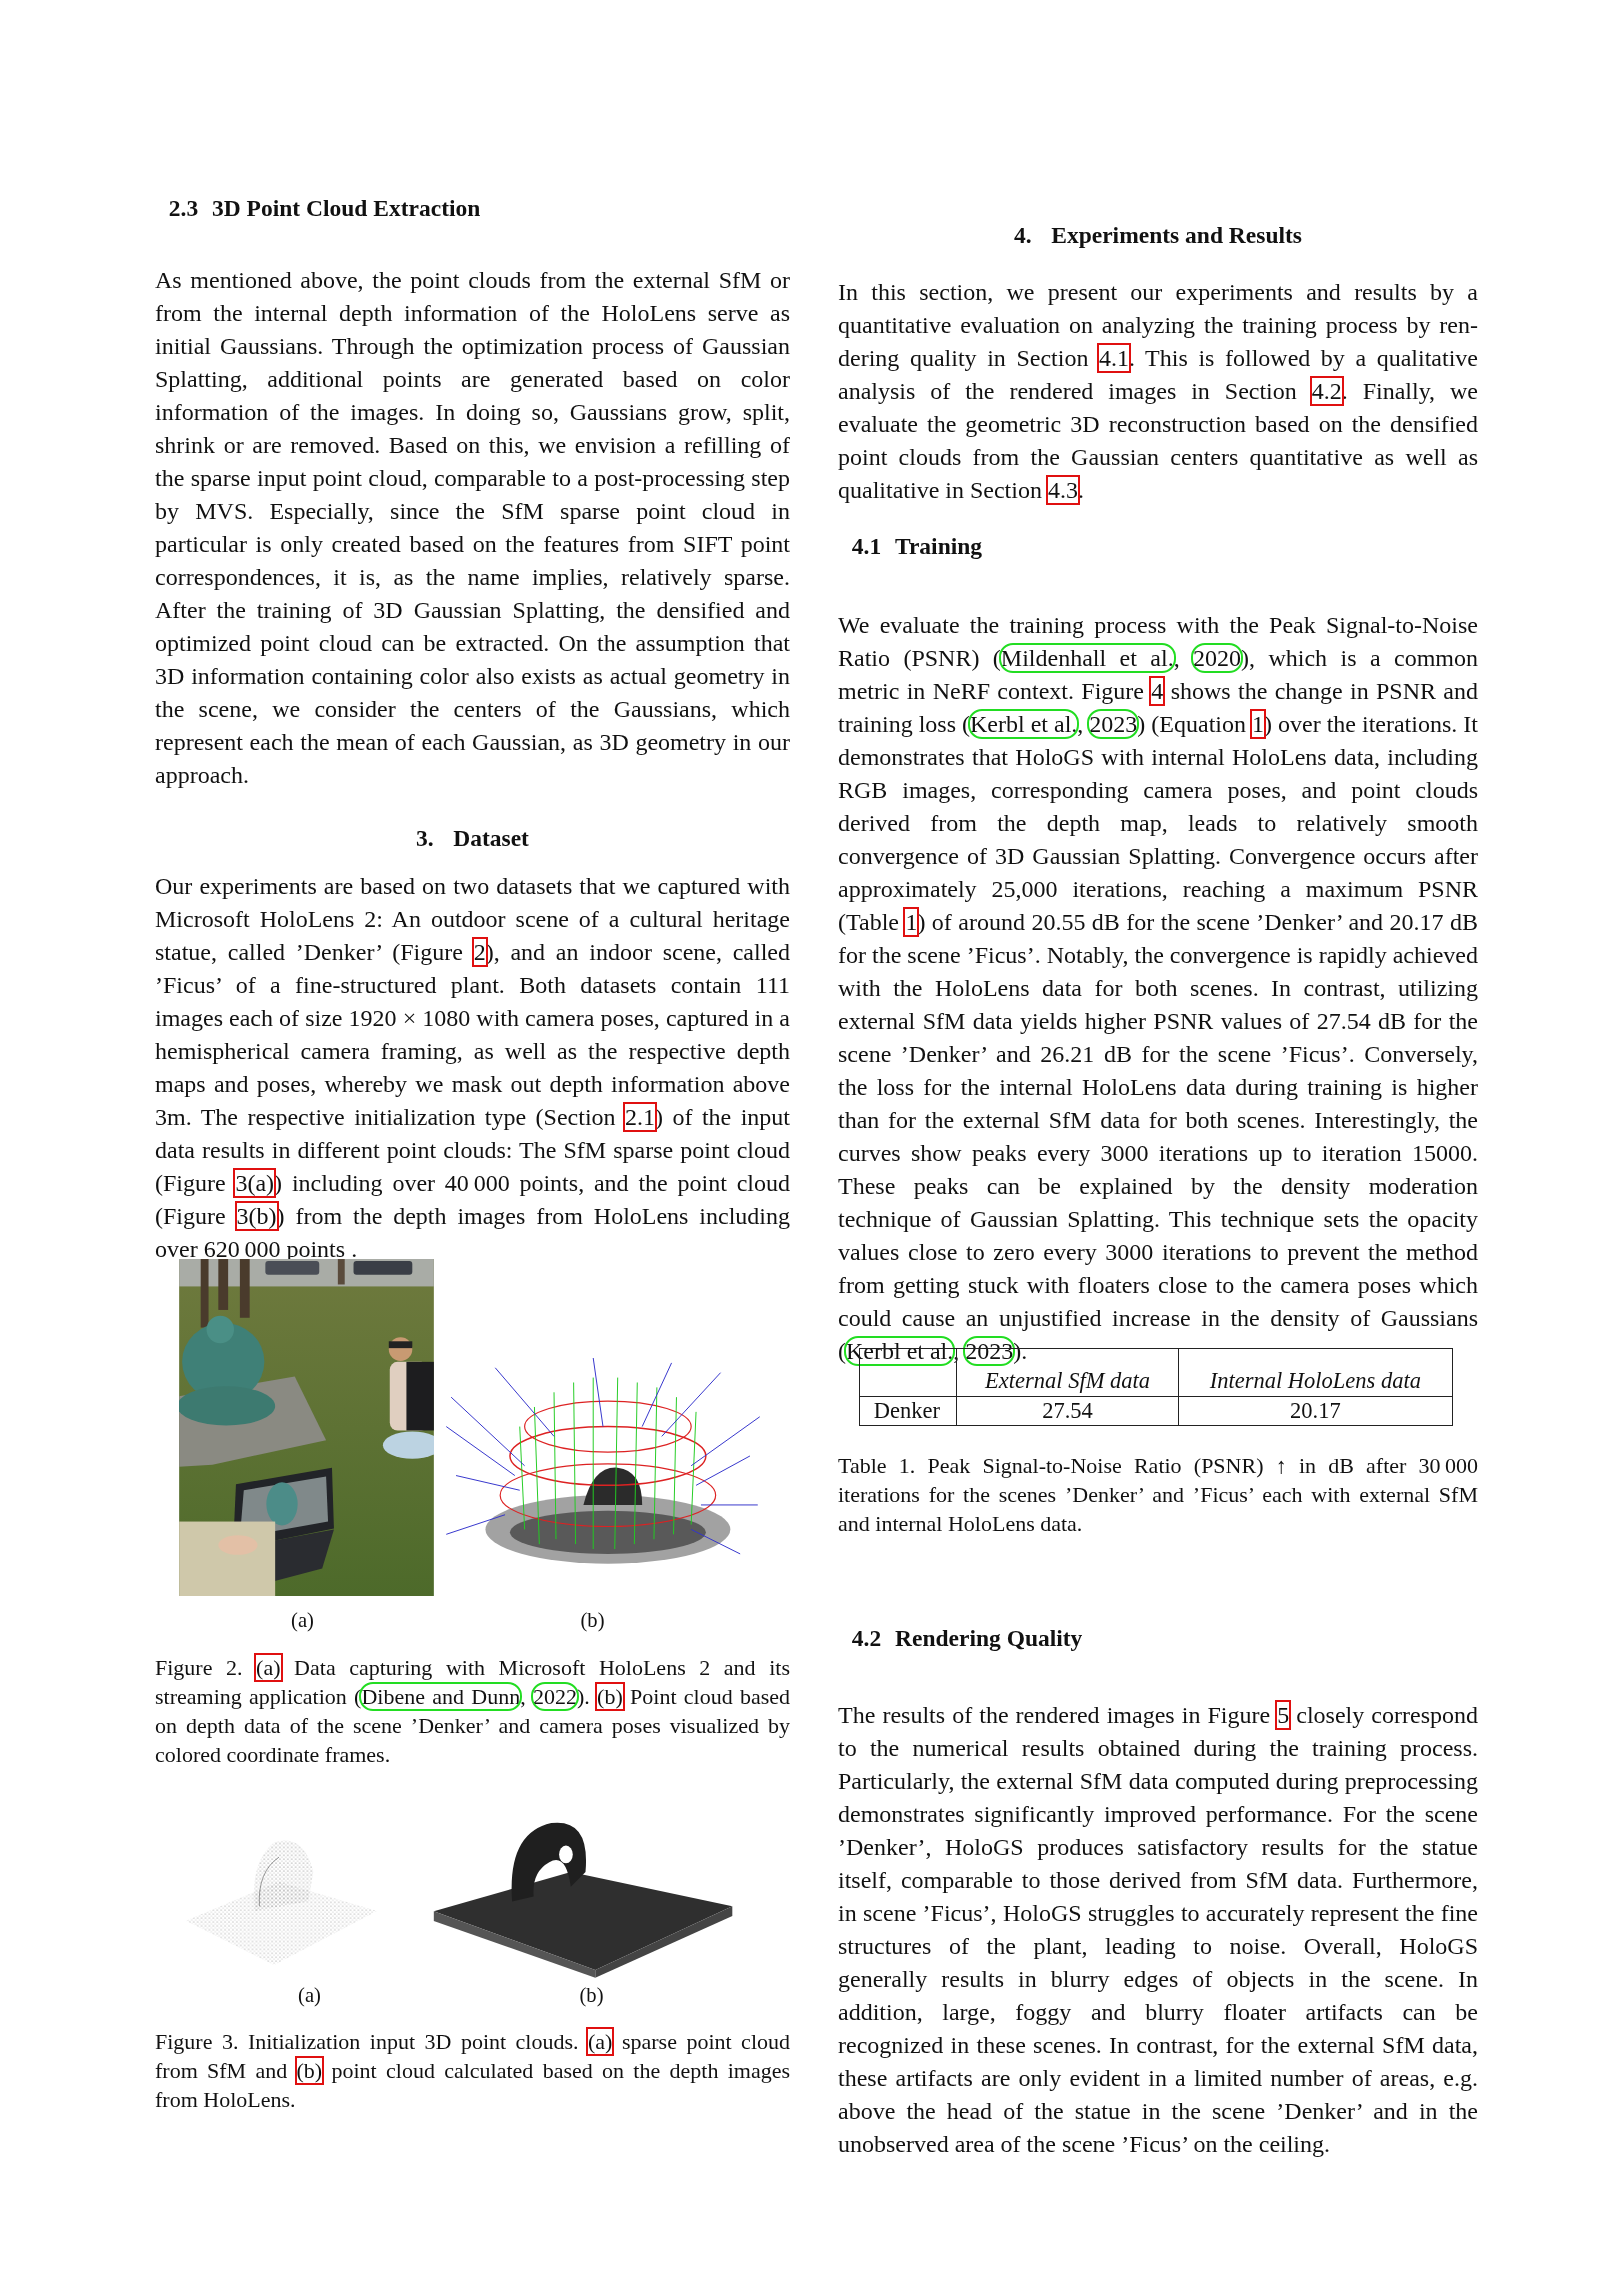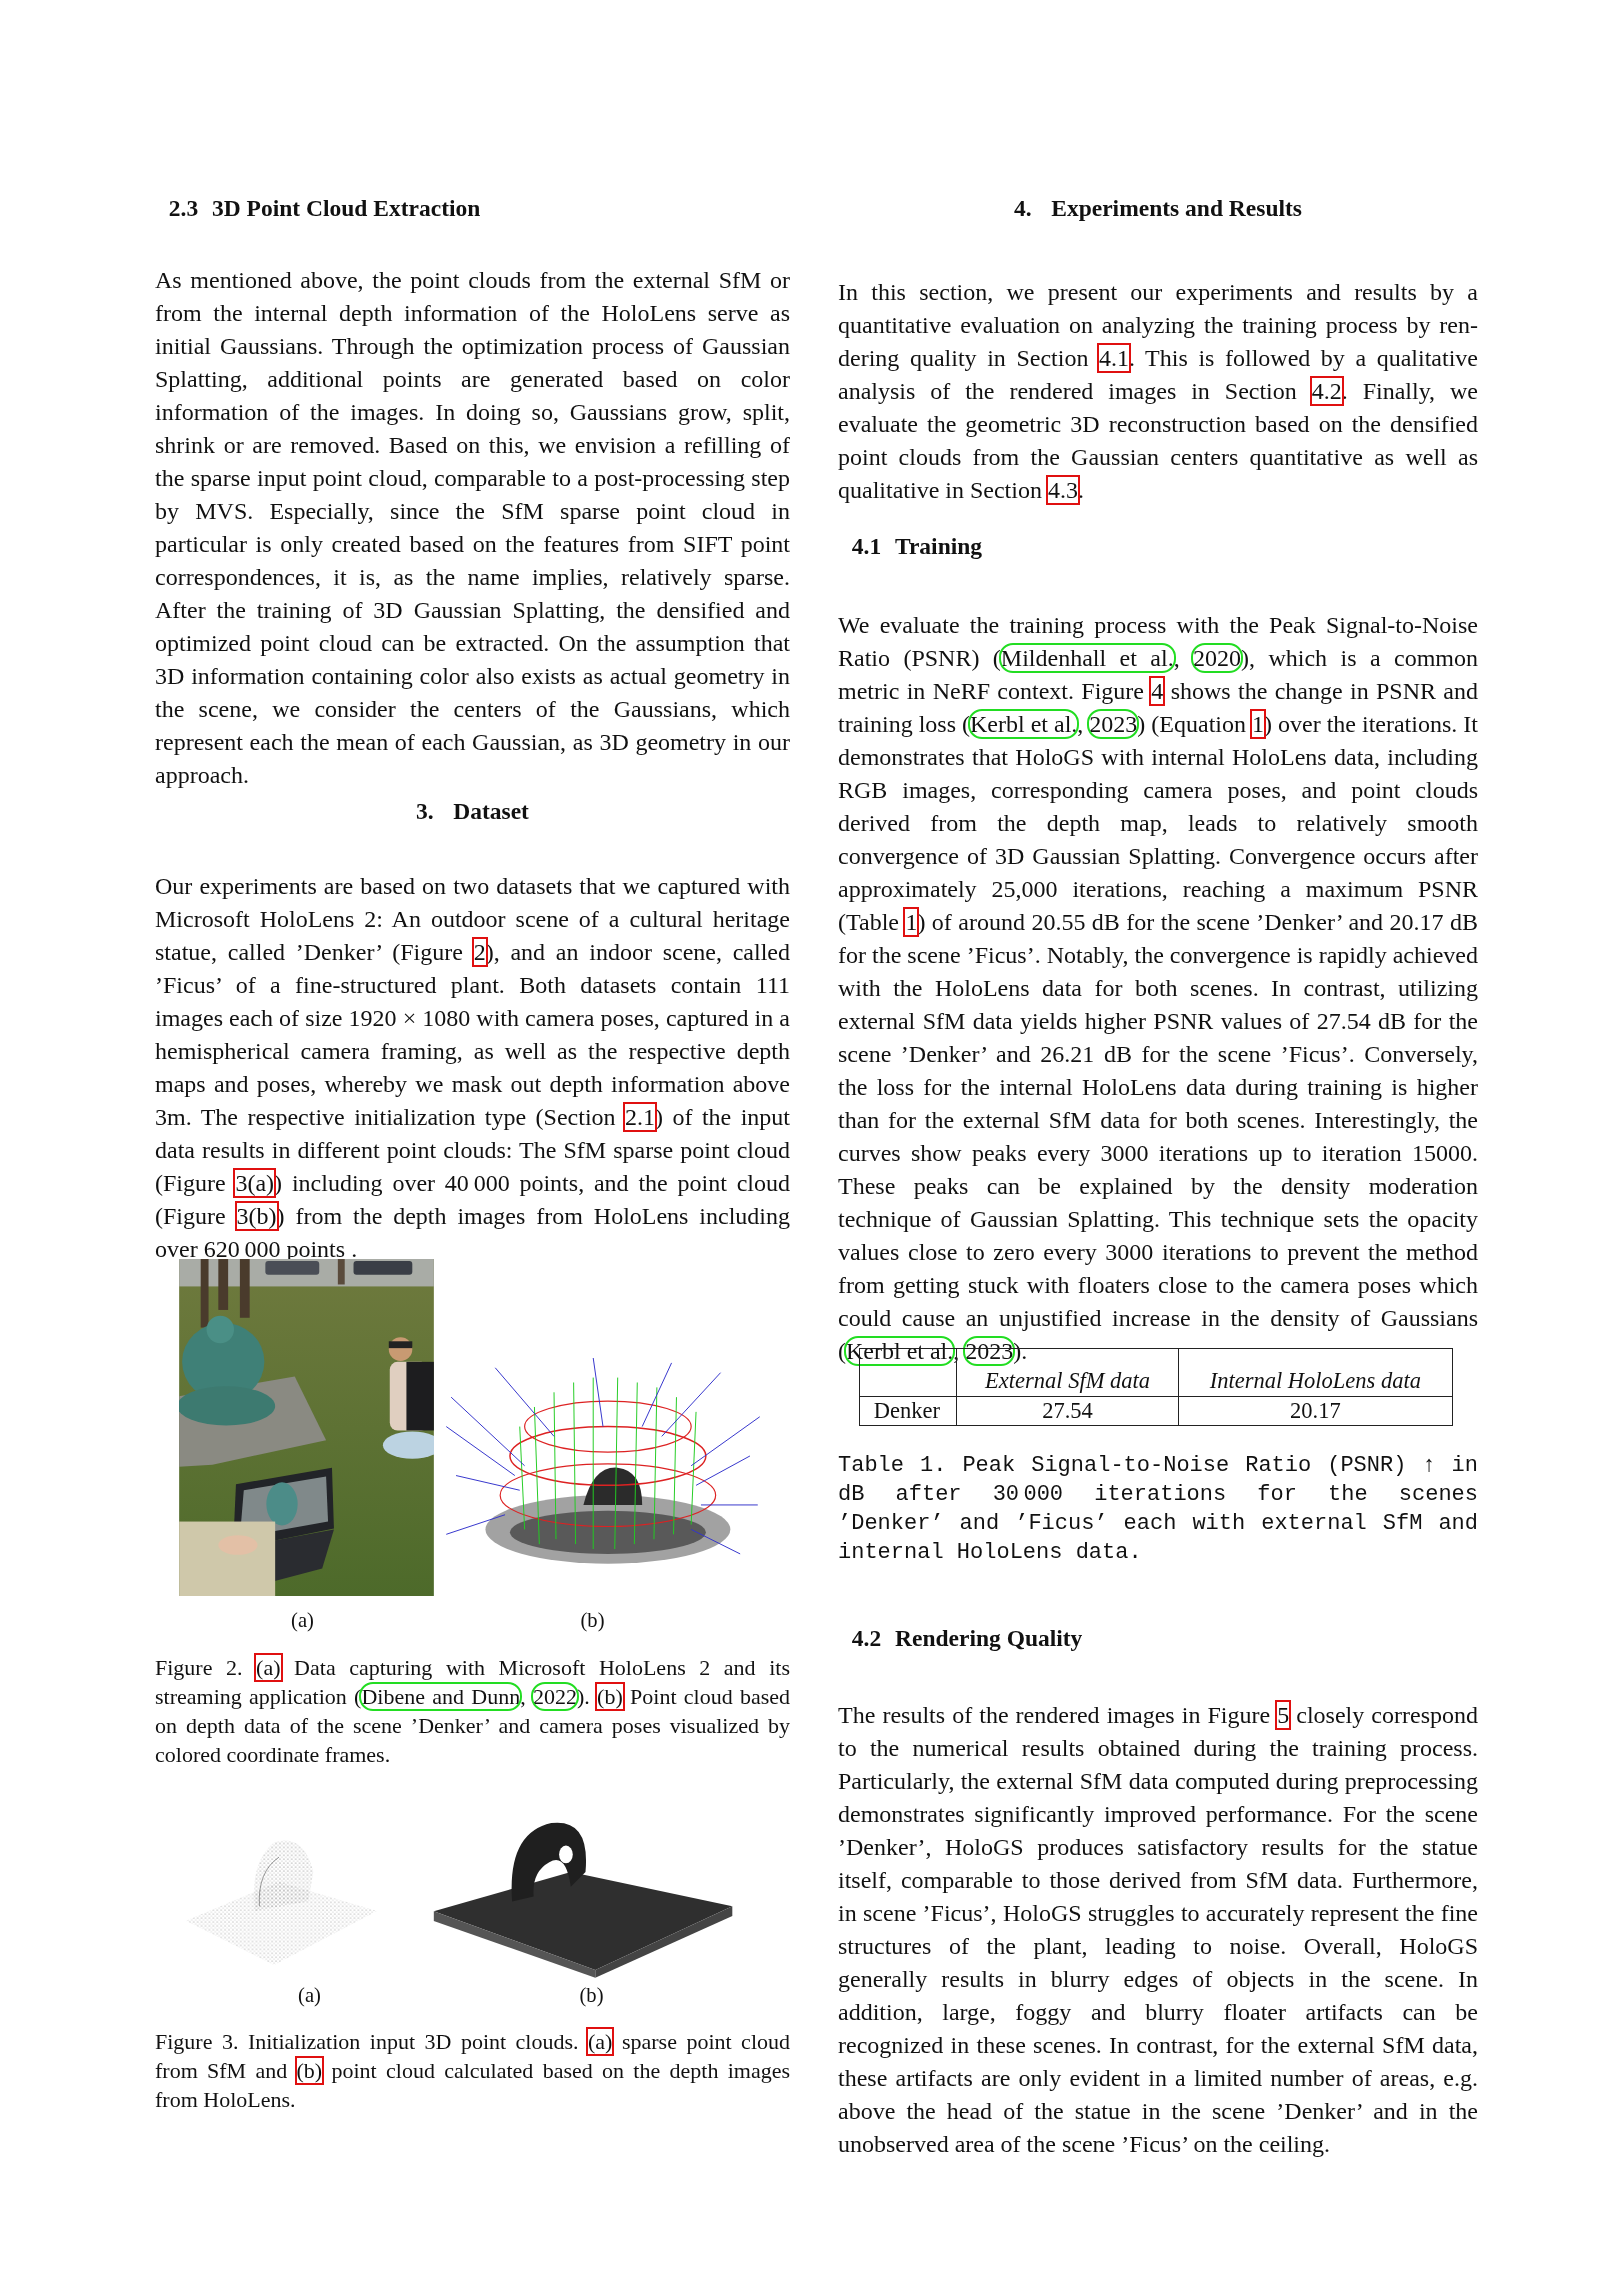--- a/index.html
+++ b/index.html
@@ -3,21 +3,21 @@
 <meta charset="utf-8">
 <style>
   html, body { margin:0; padding:0; background:#ffffff; }
   body { width:1621px; height:2293px; position:relative; overflow:hidden;
          font-family:"Liberation Serif", "DejaVu Serif", serif; color:#111; }
   .left { left:155px; width:635px; }
   .right { left:838px; width:640px; }
   .para { position:absolute; font-size:24px; line-height:33px; text-align:justify; hyphens:manual; }
   .h-sub { position:absolute; font-weight:bold; font-size:23.5px; line-height:29px; white-space:nowrap; }
   .h-sub .num { display:inline-block; width:57px;text-align:center; }
-  .h-sec { position:absolute; font-weight:bold; font-size:23.5px; line-height:29px; text-align:center; white-space:nowrap; }
+  .h-sec { position:absolute; font-weight:bold; font-size:23.5px; line-height:29px; text-align:center; white-space:nowrap;margin-top:27px; }
   .h-sec .num { margin-right:19.6px; }
   .ref-red { outline:2px solid #e01010; outline-offset:0px; }
   .ref-green { outline:2px solid #22dd22; outline-offset:0px;border-radius:12px; }
   .caption { position:absolute; font-size:22px; line-height:29px; text-align:justify; }
   .sublabel { position:absolute; font-size:20.6px; line-height:23.5px; text-align:center; width:59px; }
   .fig { position:absolute; overflow:hidden; }
   table.psnr { position:absolute; border-collapse:collapse; font-size:22.5px; line-height:27.4px; }
   table.psnr td, table.psnr th { font-weight:normal; padding:0 13.7px; }
   table.psnr .hdr td { border-bottom:1.5px solid #222; padding-top:18px; padding-bottom:2px;font-style:italic; }
   table.psnr .vb { border-left:1.5px solid #222; }
@@ -160,20 +160,20 @@
     <td class="vb center">Internal HoloLens data</td>
   </tr>
   <tr>
     <td>Denker</td>
     <td class="vb center">27.54</td>
     <td class="vb center">20.17</td>
   </tr>
 </tbody>
   </table>
 
-<div class="caption right" style="top:1451px;font-family:Liberation Mono, monospace;">Table 1. Peak Signal-to-Noise Ratio (PSNR) ↑ in dB after 30 000 iterations for the scenes ’Denker’ and ’Ficus’ each with external SfM and internal HoloLens data.</div>
+<div class="caption right" style="top:1451px;">Table 1. Peak Signal-to-Noise Ratio (PSNR) ↑ in dB after 30 000 iterations for the scenes ’Denker’ and ’Ficus’ each with external SfM and internal HoloLens data.</div>
 
 <div class="h-sub" style="left:838px; top:1624px;">
   <span class="num">4.2</span><span>Rendering Quality</span>
 </div>
 
 <div class="para right" style="top:1699px;"><span>The results of the rendered images in Figure </span><span class="ref-red">5</span><span> closely corres­pond to the numerical results obtained during the training pro­cess. Particularly, the external SfM data computed during pre­processing demonstrates significantly improved performance. For the scene ’Denker’, HoloGS produces satisfactory results for the statue itself, comparable to those derived from SfM data. Furthermore, in scene ’Ficus’, HoloGS struggles to accurately represent the fine structures of the plant, leading to noise. Over­all, HoloGS generally results in blurry edges of objects in the scene.  In addition, large, foggy and blurry floater artifacts can be recognized in these scenes. In contrast, for the external SfM data, these artifacts are only evident in a limited number of areas, e.g.  above the head of the statue in the scene ’Denker’ and in the unobserved area of the scene ’Ficus’ on the ceiling.</span></div>
 
 
 </body></html>

